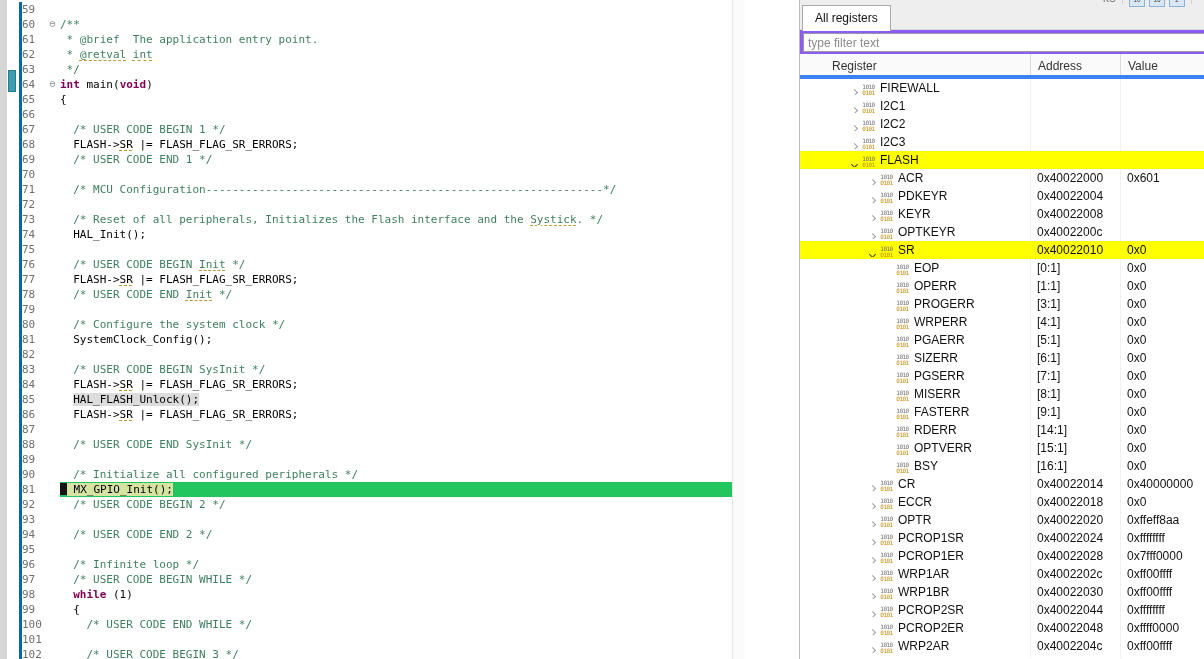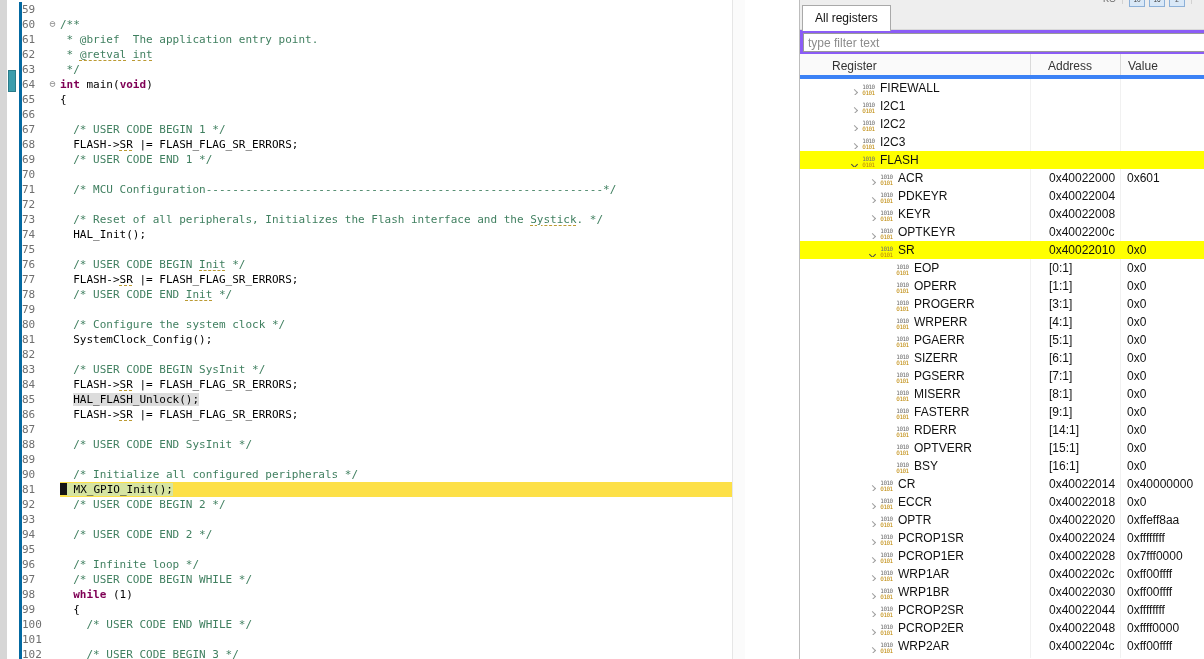--- a/index.html
+++ b/index.html
@@ -16,21 +16,21 @@
   .an{width:12px;flex:0 0 12px}
   .ln{width:26px;flex:0 0 26px;text-align:left;color:#6f6f6f;padding-right:4px;border-left:3px solid #0369a1}
   .fold{width:15px;flex:0 0 15px;text-align:center;color:#8a8a8a;font-size:10px;line-height:14px}
   .txt{flex:1;color:#000}
   .cmt{color:#3F7F5F}
   .cmu{color:#3F7F5F;text-decoration:underline dashed #bb9a33;text-decoration-thickness:1px;text-underline-offset:2px}
   .kw{color:#7F0055;font-weight:bold}
   .fn{font-weight:normal}
   .plu{text-decoration:underline dashed #bb9a33;text-decoration-thickness:1px;text-underline-offset:2px}
   .occ{background:#dcdcdc}
-  .line.current .txt{background:#fde047}
+  .line.current .txt{background:#22c55e}
   .sel{background:#d6e4a2}
   .cursor{display:inline-block;width:7px;height:12px;background:#151515;vertical-align:-2px}
   .marker{position:absolute;left:8px;top:70px;width:8px;height:22px;background:#3b9dad;border:1px solid #2a7c8a}
   .oview{position:absolute;left:732px;top:0;width:13px;height:100%;background:#fbfbfb;border-left:1px solid #e6e6e6}
 
   
   .panel{position:absolute;left:799px;top:0;width:500px;height:659px;background:#fff;border-left:1px solid #bdbdbd}
   .tabbar{position:relative;height:30px;background:#eeeeee;border-bottom:1px solid #d9d9d9}
   .tab{position:absolute;left:2px;top:5px;height:26px;padding:0 12px;background:#fff;
        border:1px solid #a9a9a9;border-bottom:none;line-height:24px}
@@ -40,29 +40,29 @@
   .cicon.pl{border:1px solid transparent;color:#555;font-size:10px}
   .cicon.sep{width:5px;color:#bbb}
   .cicon.txt{width:auto;color:#666;font-size:9px}
   .filterrow{height:24px;background:#8b5cf6;padding:3px 0 0 3px}
   .filter{width:428px;height:19px;border:1px solid #999;font-size:12px;padding:0 4px;color:#444;
           font-family:"Liberation Sans",sans-serif;outline:none;background:#fff}
   .filter::placeholder{color:#8c8c8c}
   .thead{position:relative;height:25px;border-bottom:4px solid #3b82f6;background:#fafafa;display:flex;color:#333}
   .th{line-height:24px}
   .th1{width:230px;padding-left:32px}
-  .th2{width:90px;padding-left:17px;border-left:1px solid #dadada}
+  .th2{width:90px;padding-left:7px;border-left:1px solid #dadada}
   .th3{width:113px;padding-left:7px;border-left:1px solid #dadada}
   .tbody{position:relative;height:579px;overflow:hidden}
   .gl{position:absolute;top:0;bottom:0;width:1px;background:#f1f1f1}
   .gl1{left:230px}.gl2{left:320px}
   .trow{display:flex;height:18px;align-items:center;position:relative}
   .trow.hl{background:#ffff00}
   .c1{width:230px;display:flex;align-items:flex-end;overflow:hidden}
-  .c2{width:90px;padding-left:19px;white-space:nowrap}
+  .c2{width:90px;padding-left:7px;white-space:nowrap}
   .c3{width:113px;padding-left:7px;white-space:nowrap}
   .ind{display:inline-block;flex:0 0 auto}
   .ind.l0{width:48px}.ind.l1{width:66px}.ind.l2{width:95px}
   .chevbox{width:13px;flex:0 0 13px;display:flex;justify-content:center;align-items:center}
   .chev{width:5px;height:5px;border-right:1.4px solid #9f9f9f;border-bottom:1.4px solid #9f9f9f;
         transform:rotate(-45deg)}
   .chev.open{border-color:#4a4a4a;transform:rotate(45deg);margin-top:-3px}
   .regicon{width:15px;flex:0 0 15px;margin-right:4px;text-align:center}
   .regicon .ri{font-family:"DejaVu Sans Mono",monospace;font-size:6px;line-height:5.5px;letter-spacing:-0.5px}
   .ri1{color:#6e6e6e}.ri2{color:#bf8a0a}

